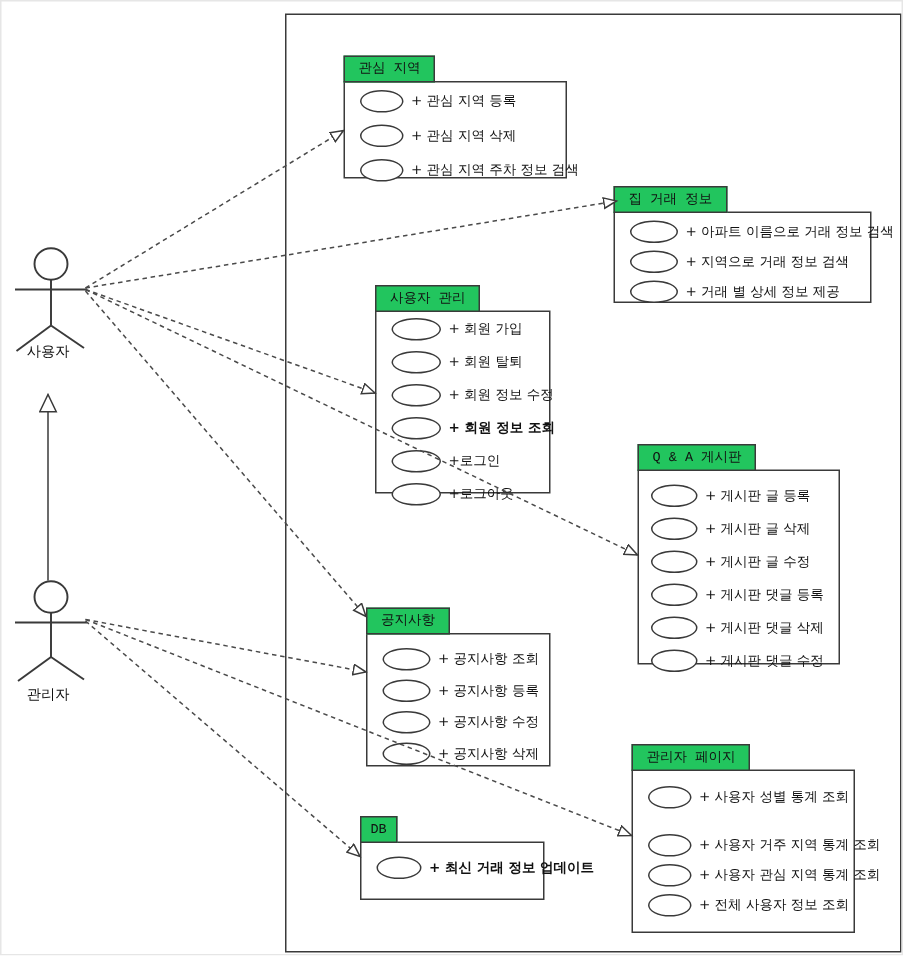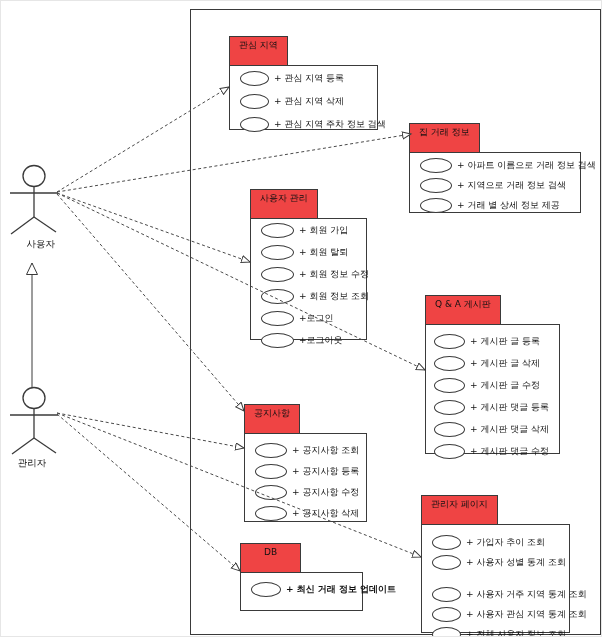--- a/index.html
+++ b/index.html
@@ -7,24 +7,25 @@
     position:relative;width:602px;height:637px;background:#ffffff;
     font-family:"DejaVu Sans",sans-serif;overflow:hidden;
     border:1px solid #e6e6e6;box-sizing:border-box;color:#111;
   }
   .boundary{
     position:absolute;left:189px;top:8px;width:409px;height:624px;
     border:1px solid #3a3a3a;background:transparent;
   }
   .pkg{position:absolute;z-index:2;}
   .pkg-tab{
-    display:inline-block;box-sizing:border-box;height:30px;
-    border:1px solid #3a3a3a;background:#ef4444;font-size:9px;line-height:11px;
+    display:inline-block;box-sizing:border-box;height:18px;
+    border:1px solid #3a3a3a;background:#22c55e;font-size:9px;line-height:11px;
     padding:3px 9px 2px;margin-bottom:-1px;position:relative;z-index:2;
     white-space:nowrap;
+    font-family:Liberation Mono, monospace;
   }
   .pkg-body{
     border:1px solid #3a3a3a;background:#fff;box-sizing:border-box;
     position:relative;z-index:1;
   }
   .uc{display:flex;align-items:center;}
   .uc-shape{
     flex:0 0 auto;border:1px solid #3a3a3a;border-radius:50%;background:#fff;
     width:28px;height:13px;
   }
@@ -85,21 +86,21 @@
         <span class="uc-label">+ 회원 가입</span>
       </div>
       <div class="uc" style="margin:0 0 7px 10px;">
         <span class="uc-shape" style="width:31px;"></span>
         <span class="uc-label">+ 회원 탈퇴</span>
       </div>
       <div class="uc" style="margin:0 0 7px 10px;">
         <span class="uc-shape" style="width:31px;"></span>
         <span class="uc-label">+ 회원 정보 수정</span>
       </div>
-      <div class="uc" style="margin:0 0 7px 10px;">
+      <div class="uc" style="margin:0 0 7px 10px;font-weight:bold;">
         <span class="uc-shape" style="width:31px;"></span>
         <span class="uc-label">+ 회원 정보 조회</span>
       </div>
       <div class="uc" style="margin:0 0 7px 10px;">
         <span class="uc-shape" style="width:31px;"></span>
         <span class="uc-label">+로그인</span>
       </div>
       <div class="uc" style="margin:0 0 0 10px;">
         <span class="uc-shape" style="width:31px;"></span>
         <span class="uc-label">+로그아웃</span>
@@ -153,56 +154,52 @@
         <span class="uc-label">+ 공지사항 수정</span>
       </div>
       <div class="uc" style="margin:0 0 0 10px;">
         <span class="uc-shape" style="width:30px;"></span>
         <span class="uc-label">+ 공지사항 삭제</span>
       </div>
     </div>
   </div>
 
   <div class="pkg" style="left:239px;top:539px;">
-    <div class="pkg-tab" style="padding:3px 23px 2px;">DB</div>
+    <div class="pkg-tab" style="padding:3px 6px 2px;">DB</div>
     <div class="pkg-body" style="width:123px;height:39px;padding:9px 0 0 0;font-weight:bold;">
       <div class="uc" style="margin:0 0 0 10px;">
         <span class="uc-shape" style="width:28px;"></span>
         <span class="uc-label">+ 최신 거래 정보 업데이트</span>
       </div>
     </div>
   </div>
 
   <div class="pkg" style="left:420px;top:491px;">
     <div class="pkg-tab">관리자 페이지</div>
     <div class="pkg-body" style="width:149px;height:109px;padding:10px 0 0 0;">
-      <div class="uc" style="margin:0 0 5px 10px;">
-        <span class="uc-shape" style="width:27px;"></span>
-        <span class="uc-label">+ 가입자 추이 조회</span>
-      </div>
       <div class="uc" style="margin:0 0 17px 10px;">
         <span class="uc-shape" style="width:27px;"></span>
         <span class="uc-label">+ 사용자 성별 통계 조회</span>
       </div>
       <div class="uc" style="margin:0 0 5px 10px;">
         <span class="uc-shape" style="width:27px;"></span>
         <span class="uc-label">+ 사용자 거주 지역 통계 조회</span>
       </div>
       <div class="uc" style="margin:0 0 5px 10px;">
         <span class="uc-shape" style="width:27px;"></span>
         <span class="uc-label">+ 사용자 관심 지역 통계 조회</span>
       </div>
       <div class="uc" style="margin:0 0 0 10px;">
         <span class="uc-shape" style="width:27px;"></span>
         <span class="uc-label">+ 전체 사용자 정보 조회</span>
       </div>
     </div>
   </div>
 
-  <div class="actor-label" style="left:8px;top:237px;text-align:right;">사용자</div>
+  <div class="actor-label" style="left:8px;top:227px;">사용자</div>
   <div class="actor-label" style="left:8px;top:456px;">관리자</div>
 
   <svg class="overlay" width="602" height="637" viewBox="0 0 602 637">
     <defs>
       <marker id="openArrow" markerWidth="12" markerHeight="10" refX="9" refY="4" orient="auto" markerUnits="userSpaceOnUse">
         <path d="M0.5,0.5 L9,4 L0.5,7.5 Z" fill="#ffffff" stroke="#3a3a3a" stroke-width="1"></path>
       </marker>
       <marker id="genArrow" markerWidth="16" markerHeight="14" refX="12" refY="6" orient="auto" markerUnits="userSpaceOnUse">
         <path d="M0.5,0.5 L12,6 L0.5,11.5 Z" fill="#ffffff" stroke="#3a3a3a" stroke-width="1"></path>
       </marker>

